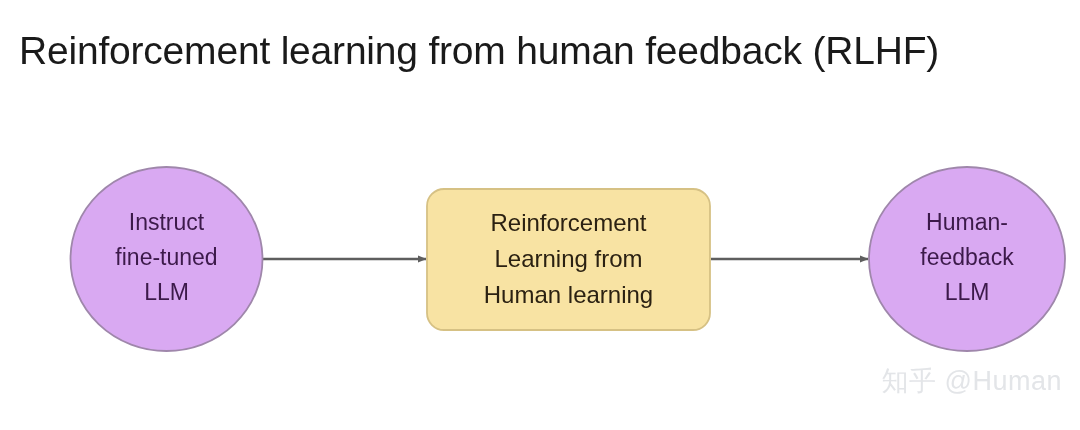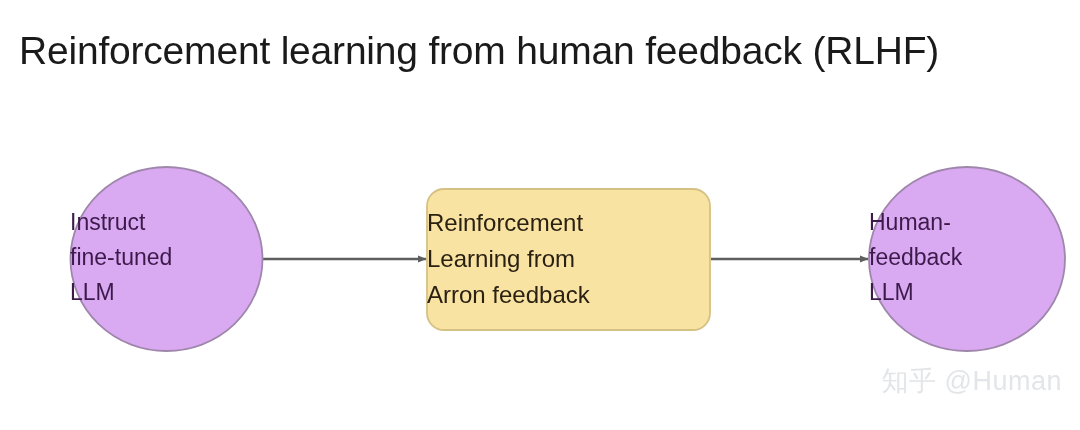--- a/index.html
+++ b/index.html
@@ -39,21 +39,21 @@
   }
   #diagram-svg {
     position: absolute;
     left: 0;
     top: 0;
   }
 
   
   .node-label {
     position: absolute;
-    text-align: left;
+    text-align: center;
     color: #3c1a4a;
     font-size: 23px;
     line-height: 35px;
     font-weight: 400;
     white-space: pre-line;
     pointer-events: none;
   }
 
   #label-instruct-llm {
     left: 70px;
@@ -113,20 +113,20 @@
 
     <ellipse cx="967" cy="259" rx="98" ry="92" fill="#d9a9f2" stroke="#9f87ab" stroke-width="1.8"></ellipse>
   </svg>
 
   <div class="node-label" id="label-instruct-llm">Instruct
 fine-tuned
 LLM</div>
 
   <div class="node-label" id="label-rlhf-process">Reinforcement
 Learning from
-Arron feedback</div>
+Human learning</div>
 
   <div class="node-label" id="label-aligned-llm">Human-
 feedback
 LLM</div>
 </div>
 
 <div id="watermark">知乎 @Human</div>
 
 </body></html>

